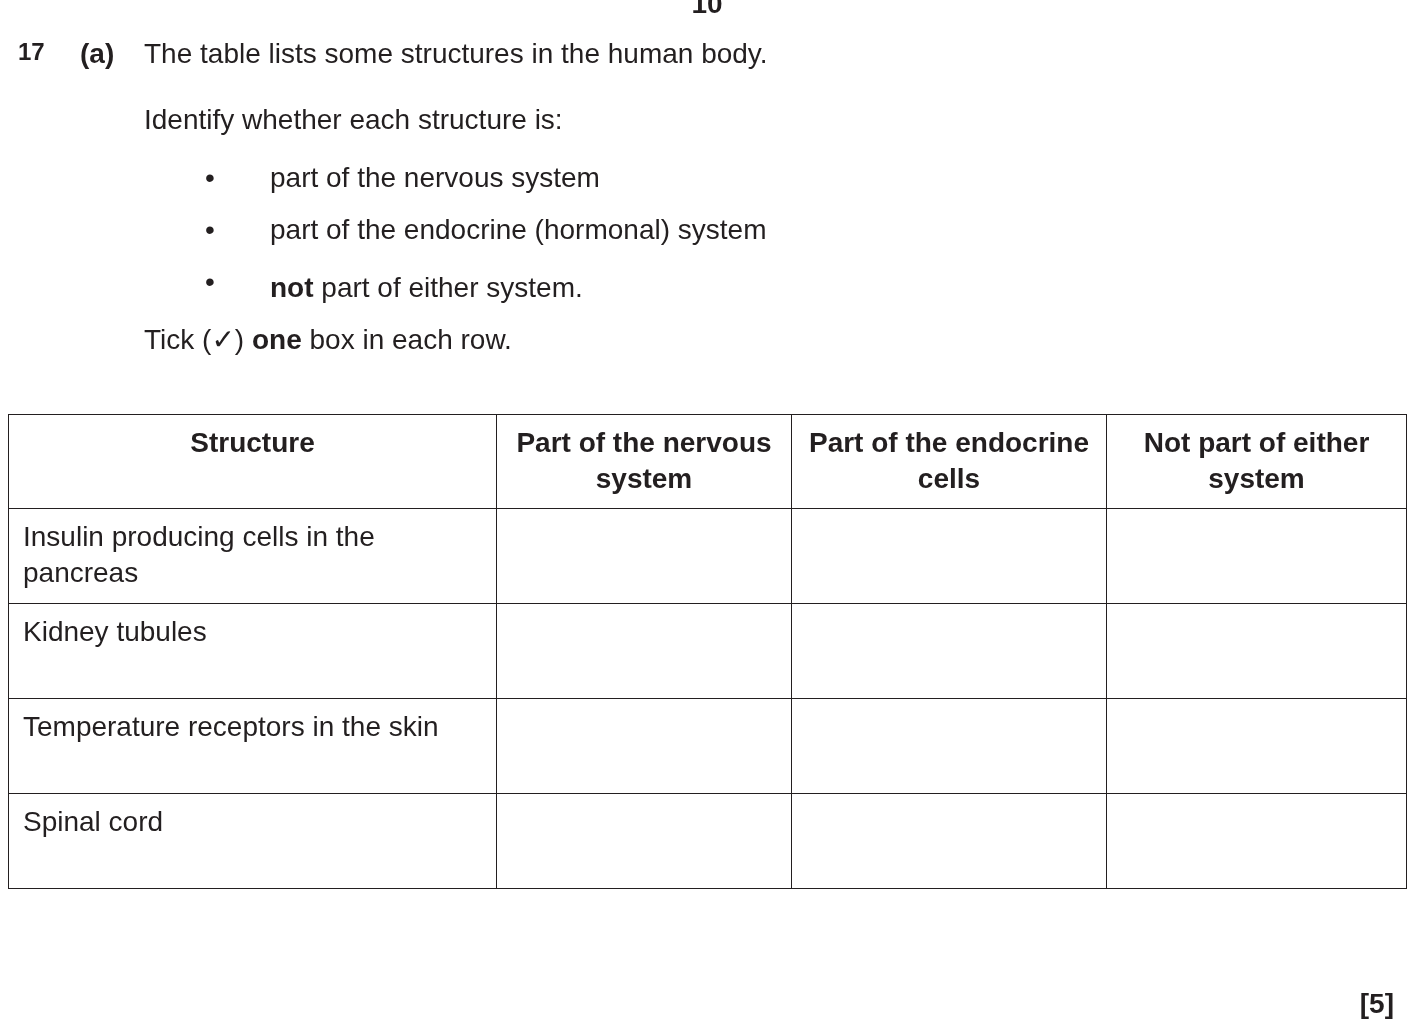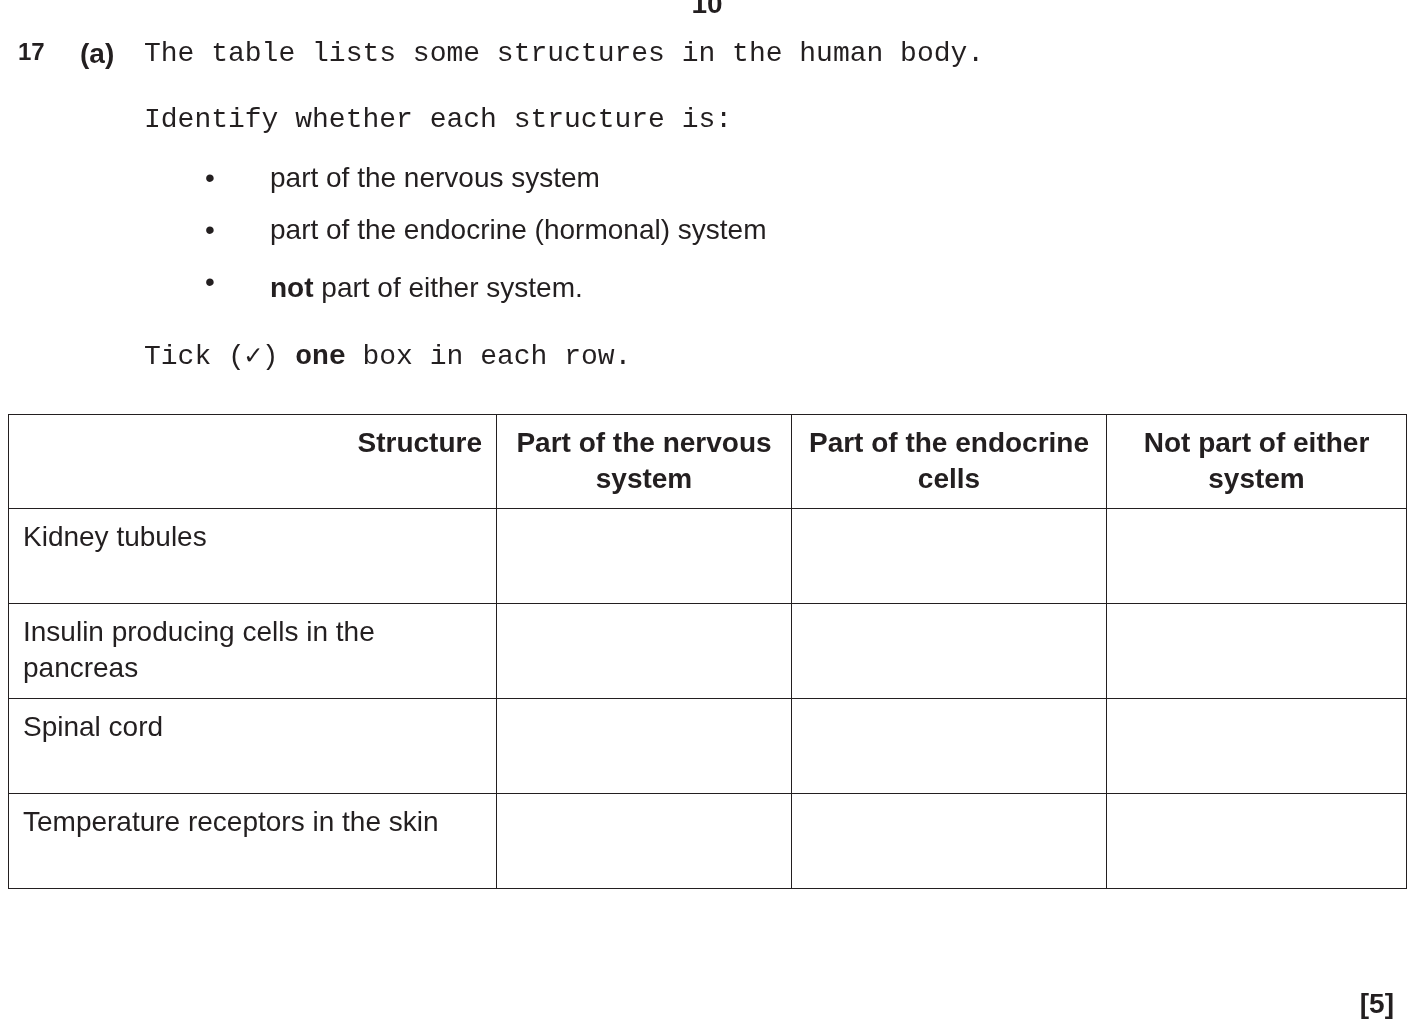--- a/index.html
+++ b/index.html
@@ -6,35 +6,35 @@
   body {
     width: 1414px; height: 1035px; position: relative; overflow: hidden;
     font-family: "Liberation Sans", sans-serif; color: #231f20;
   }
   .page-num {
     position: absolute; left: 0; width: 1414px; top: -12px;
     text-align: center; font-weight: bold; font-size: 28px;
   }
   .qnum { position: absolute; left: 18px; top: 38px; font-size: 24px; font-weight: bold; }
   .qpart { position: absolute; left: 80px; top: 38px; font-size: 28px; font-weight: bold; }
-  .line { position: absolute; left: 144px; font-size: 28px; white-space: nowrap; font-family: Liberation Mono, monospace; }
+  .line { position: absolute; left: 144px; font-size: 28px; white-space: nowrap; }
   .bullet { position: absolute; left: 205px; font-size: 28px; }
   .bullet-text { position: absolute; left: 270px; font-size: 28px; white-space: nowrap; }
   b { font-weight: bold; }
 
   table.grid {
     position: absolute; left: 8px; top: 414px;
     width: 1398px; border-collapse: collapse; table-layout: fixed;
   }
   table.grid td, table.grid th {
     border: 1.5px solid #231f20; vertical-align: top;
     font-size: 28px; line-height: 36px; padding: 10px 14px 0 14px;
   }
   table.grid th { font-weight: bold; text-align: center; height: 83px; }
-  table.grid th.first { text-align: right; }
+  table.grid th.first { text-align: center; }
   table.grid td { height: 84px; }
   .col1 { width: 488px; }
   .col2 { width: 295px; }
   .col3 { width: 315px; }
   .col4 { width: 300px; }
   .tickbox { cursor: pointer; }
 
   .marks { position: absolute; right: 20px; top: 988px; font-size: 28px; font-weight: bold; }
 </style>
 </head>
@@ -50,56 +50,56 @@
 
 <div class="bullet" style="top:162px">•</div>
 <div class="bullet-text" style="top:162px"><span>part of the nervous system</span></div>
 
 <div class="bullet" style="top:214px">•</div>
 <div class="bullet-text" style="top:214px"><span>part of the endocrine (hormonal) system</span></div>
 
 <div class="bullet" style="top:266px">•</div>
 <div class="bullet-text" style="top:272px"><b>not</b><span> part of either system.</span></div>
 
-<div class="line" style="top:338px"><span>Tick (✓) </span><b>one</b><span> box in each row.</span></div>
+<div class="line" style="top:323px"><span>Tick (✓) </span><b>one</b><span> box in each row.</span></div>
 
 <table class="grid">
   <colgroup>
       <col class="col1">
       <col class="col2">
       <col class="col3">
       <col class="col4">
     </colgroup>
   <tbody>
       <tr>
     <th class="first">Structure</th>
     <th>Part of the nervous system</th>
     <th>Part of the endocrine cells</th>
     <th>Not part of either system</th>
   </tr>
   <tr>
+    <td>Insulin producing cells in the pancreas</td>
+    <td class="tickbox"></td>
+    <td class="tickbox"></td>
+    <td class="tickbox"></td>
+  </tr>
+  <tr>
     <td>Kidney tubules</td>
     <td class="tickbox"></td>
     <td class="tickbox"></td>
     <td class="tickbox"></td>
   </tr>
   <tr>
-    <td>Insulin producing cells in the pancreas</td>
+    <td>Temperature receptors in the skin</td>
     <td class="tickbox"></td>
     <td class="tickbox"></td>
     <td class="tickbox"></td>
   </tr>
   <tr>
     <td>Spinal cord</td>
     <td class="tickbox"></td>
     <td class="tickbox"></td>
     <td class="tickbox"></td>
   </tr>
-  <tr>
-    <td>Temperature receptors in the skin</td>
-    <td class="tickbox"></td>
-    <td class="tickbox"></td>
-    <td class="tickbox"></td>
-  </tr>
 </tbody>
   </table>
 
 <div class="marks">[5]</div>
 
 </body></html>

